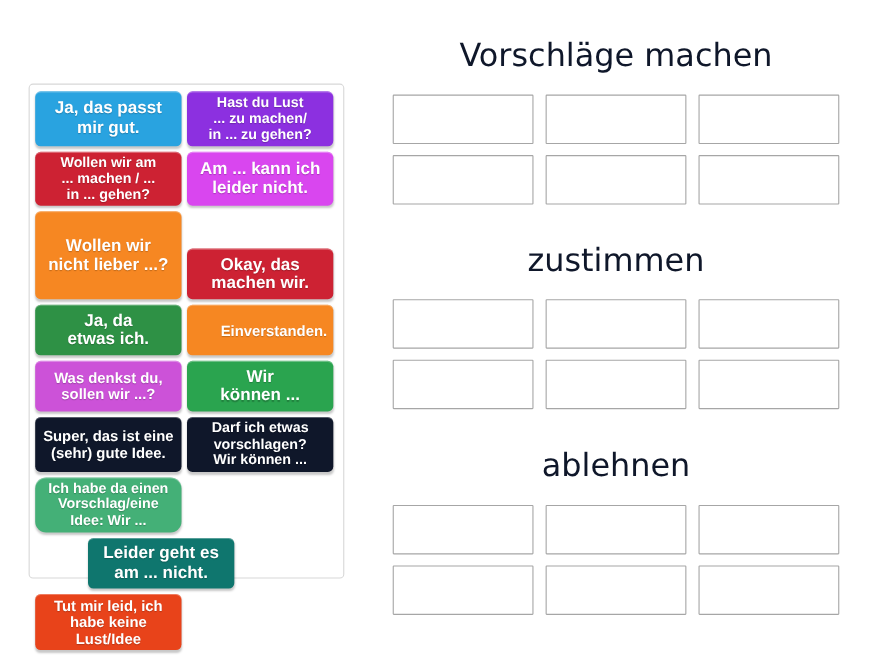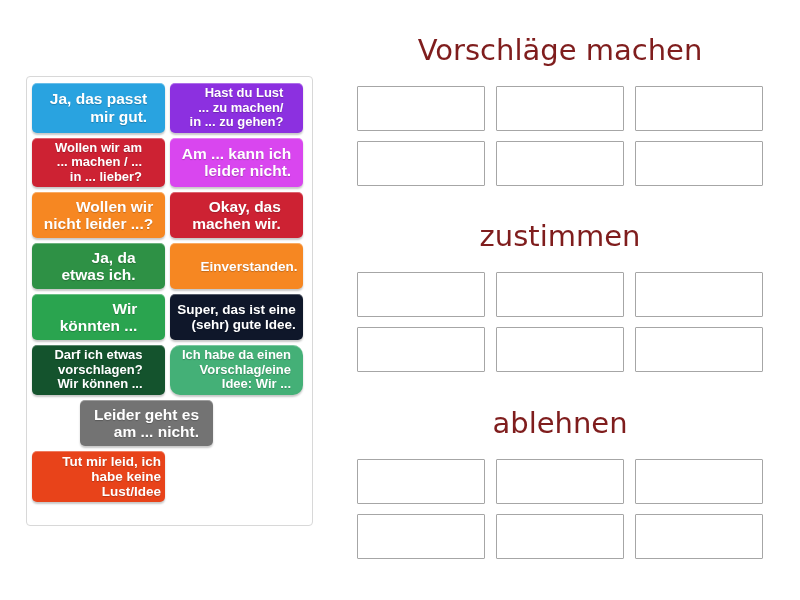--- a/index.html
+++ b/index.html
@@ -41,21 +41,21 @@
   }
 
   .tile {
     width: 133px;
     min-height: 46px;
     box-sizing: border-box;
     border-radius: 5px;
     display: flex;
     align-items: center;
     justify-content: center;
-    text-align: right;
+    text-align: center;
     color: #ffffff;
     font-weight: bold;
     line-height: 1.12;
     padding: 3px 4px;
     cursor: move;
     text-shadow: 0 1px 1px rgba(0,0,0,0.22);
     box-shadow: inset 0 1px 0 rgba(255,255,255,0.30),
                 0 2px 2px rgba(0,0,0,0.22);
     user-select: none;
     overflow: hidden;
@@ -67,21 +67,21 @@
   .fs-md { font-size: 13.5px; }
   .fs-sm { font-size: 13px; }
 
   
   .zone { position: absolute; }
 
   .zone-title {
     text-align: center;
     font-size: 29px;
     font-weight: normal;
-    color: #7f1d1d;
+    color: #0f172a;
     font-family: "DejaVu Sans", sans-serif;
     line-height: 1;
     margin: 0;
   }
 
   .slot-grid {
     display: grid;
     grid-template-columns: repeat(3, 128px);
     grid-template-rows: repeat(2, 45px);
     gap: 10px 11px;
@@ -106,60 +106,64 @@
 mir gut.</span>
         </div>
         <div class="tile fs-sm" style="background: rgb(140, 48, 224);">
           <span>Hast du Lust
 ... zu machen/
 in ... zu gehen?</span>
         </div>
         <div class="tile fs-sm" style="background: rgb(205, 34, 51);">
           <span>Wollen wir am
 ... machen / ...
-in ... lieber?</span>
+in ... gehen?</span>
         </div>
         <div class="tile fs-lg" style="background: #d946ef;">
           <span>Am ... kann ich
 leider nicht.</span>
         </div>
         <div class="tile fs-lg" style="background: rgb(246, 135, 34);">
           <span>Wollen wir
-nicht leider ...?</span>
-        </div>
-        <div class="tile fs-lg" style="background: rgb(205, 34, 51);">
+nicht lieber ...?</span>
+        </div>
+        <div class="tile fs-lg" style="background: rgb(205, 34, 51); margin-top: 34px;">
           <span>Okay, das
 machen wir.</span>
         </div>
         <div class="tile fs-lg" style="background: rgb(46, 145, 69);">
           <span>Ja, da
 etwas ich.</span>
         </div>
         <div class="tile fs-md" style="background: rgb(246, 135, 34); padding-left: 29px;">
           <span>Einverstanden.</span>
         </div>
+        <div class="tile fs-md" style="background: rgb(204, 82, 216);">
+          <span>Was denkst du,
+sollen wir ...?</span>
+        </div>
         <div class="tile fs-lg" style="background: rgb(42, 164, 79);">
           <span>Wir
-könnten ...</span>
+können ...</span>
         </div>
         <div class="tile fs-md" style="background: #0f172a;">
           <span>Super, das ist eine
 (sehr) gute Idee.</span>
         </div>
-        <div class="tile fs-sm" style="background: #14532d;">
+        <div class="tile fs-sm" style="background: #0f172a;">
           <span>Darf ich etwas
 vorschlagen?
 Wir können ...</span>
         </div>
         <div class="tile fs-sm" style="background: rgb(68, 176, 119); border-radius: 10px;">
           <span>Ich habe da einen
 Vorschlag/eine
 Idee: Wir ...</span>
         </div>
-        <div class="tile fs-lg" style="background: #737373; margin-left: 48px;">
+        <div class="tile fs-lg" style="background: #0f766e; margin-left: 48px;">
           <span>Leider geht es
 am ... nicht.</span>
         </div>
         <div class="tile fs-md" style="background: rgb(232, 67, 26);">
           <span>Tut mir leid, ich
 habe keine Lust/Idee</span>
         </div>
       </div>
   </div>
 

